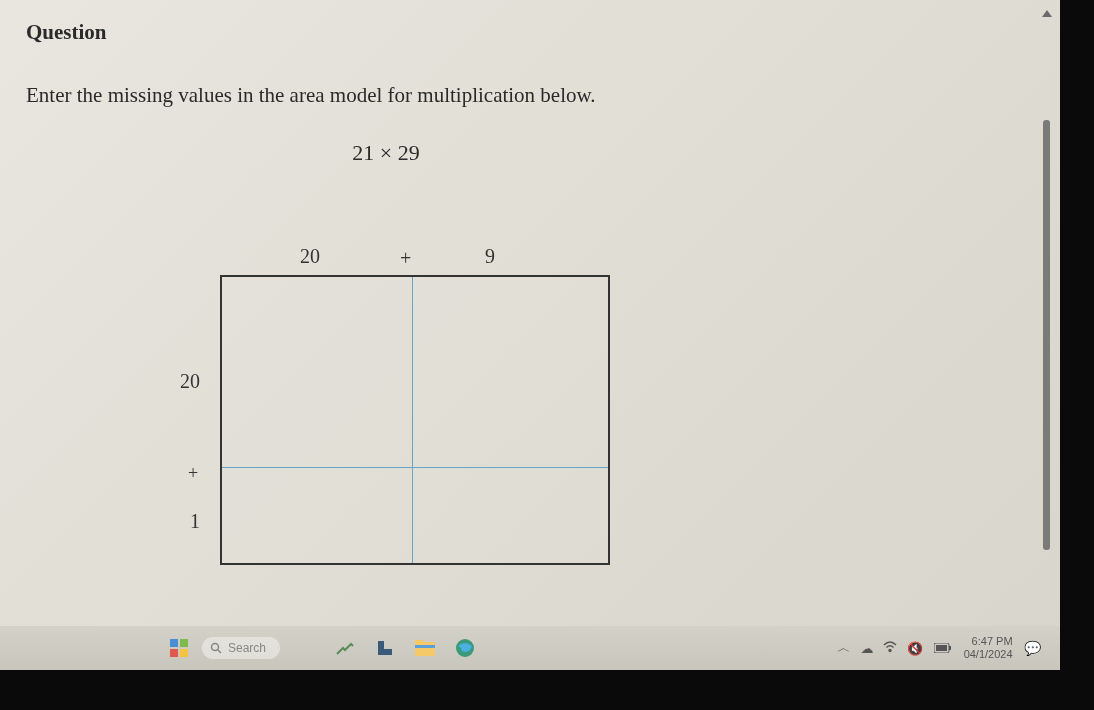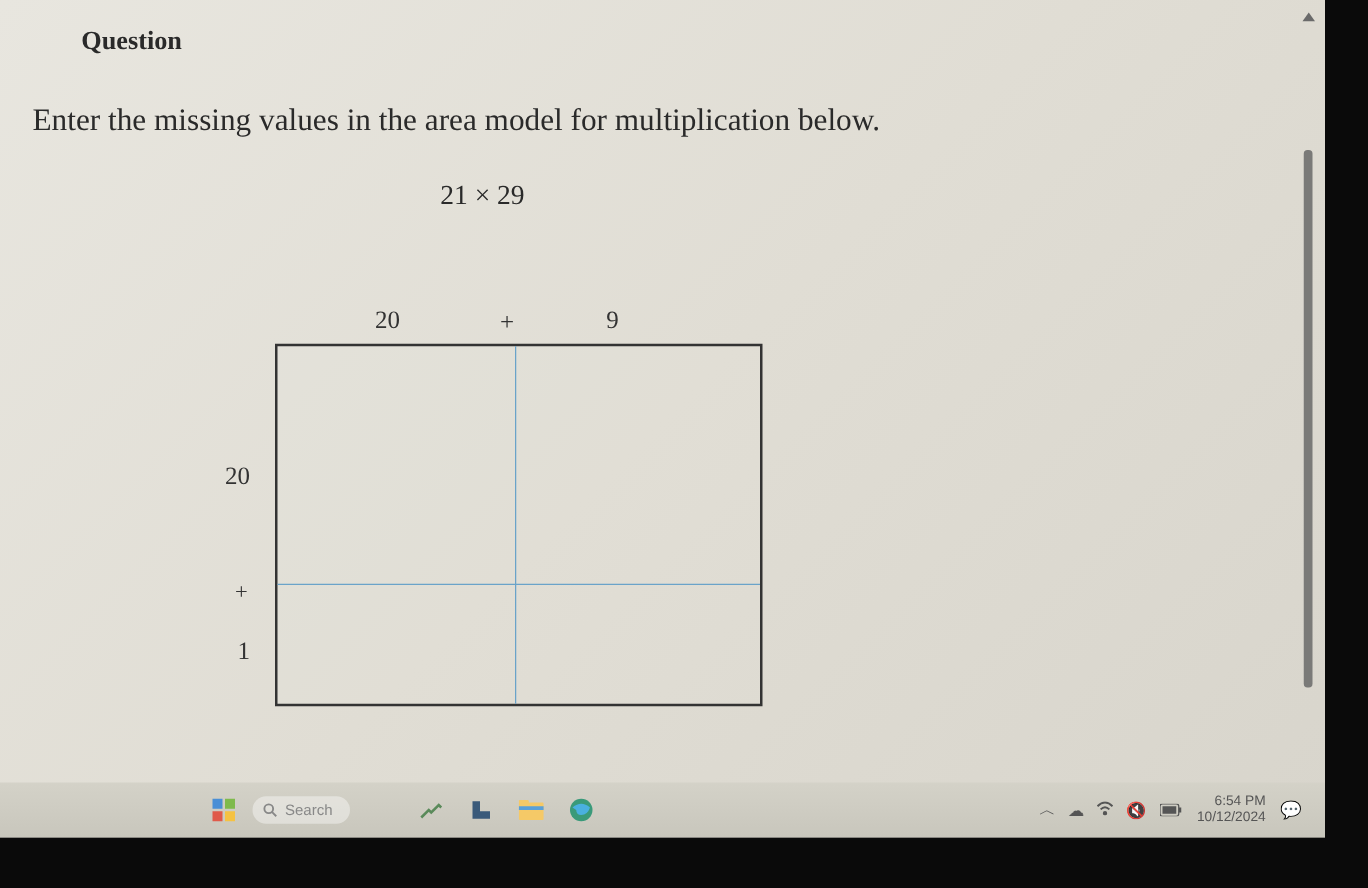--- a/index.html
+++ b/index.html
@@ -28,36 +28,35 @@
       display: flex;
       justify-content: space-between;
       align-items: center;
       padding: 20px 26px 0 26px;
     }
     
     .question-title {
       font-weight: bold;
       font-size: 21px;
       color: #2a2a2a;
-      margin-left: 39px;
     }
     
     .show-examples-btn {
       border: 1px solid #555;
       background: transparent;
       padding: 10px 22px;
       font-size: 15px;
       font-family: Arial, sans-serif;
       color: #333;
       cursor: pointer;
     }
     
     .instruction {
       padding: 38px 0 0 26px;
-      font-size: 25px;
+      font-size: 21px;
       color: #2a2a2a;
     }
     
     .expression {
       text-align: center;
       font-size: 22px;
       color: #2a2a2a;
       margin-top: 32px;
       margin-left: -260px;
     }
@@ -274,19 +273,19 @@
               <circle cx="7" cy="9.5" r="1" fill="#555"></circle>
             </svg></span>
         <span>🔇</span>
         <span><svg width="18" height="10" viewBox="0 0 18 10">
               <rect x="0" y="0" width="15" height="10" rx="2" fill="none" stroke="#555"></rect>
               <rect x="15" y="3" width="2" height="4" fill="#555"></rect>
               <rect x="2" y="2" width="11" height="6" fill="#555"></rect>
             </svg></span>
       </div>
       <div class="clock">
-        <div>6:54 PM</div>
-        <div>10/12/2024</div>
+        <div>6:47 PM</div>
+        <div>04/1/2024</div>
       </div>
       <span class="notif">💬</span>
     </div>
   </div>
 </div>
 
 </body></html>

